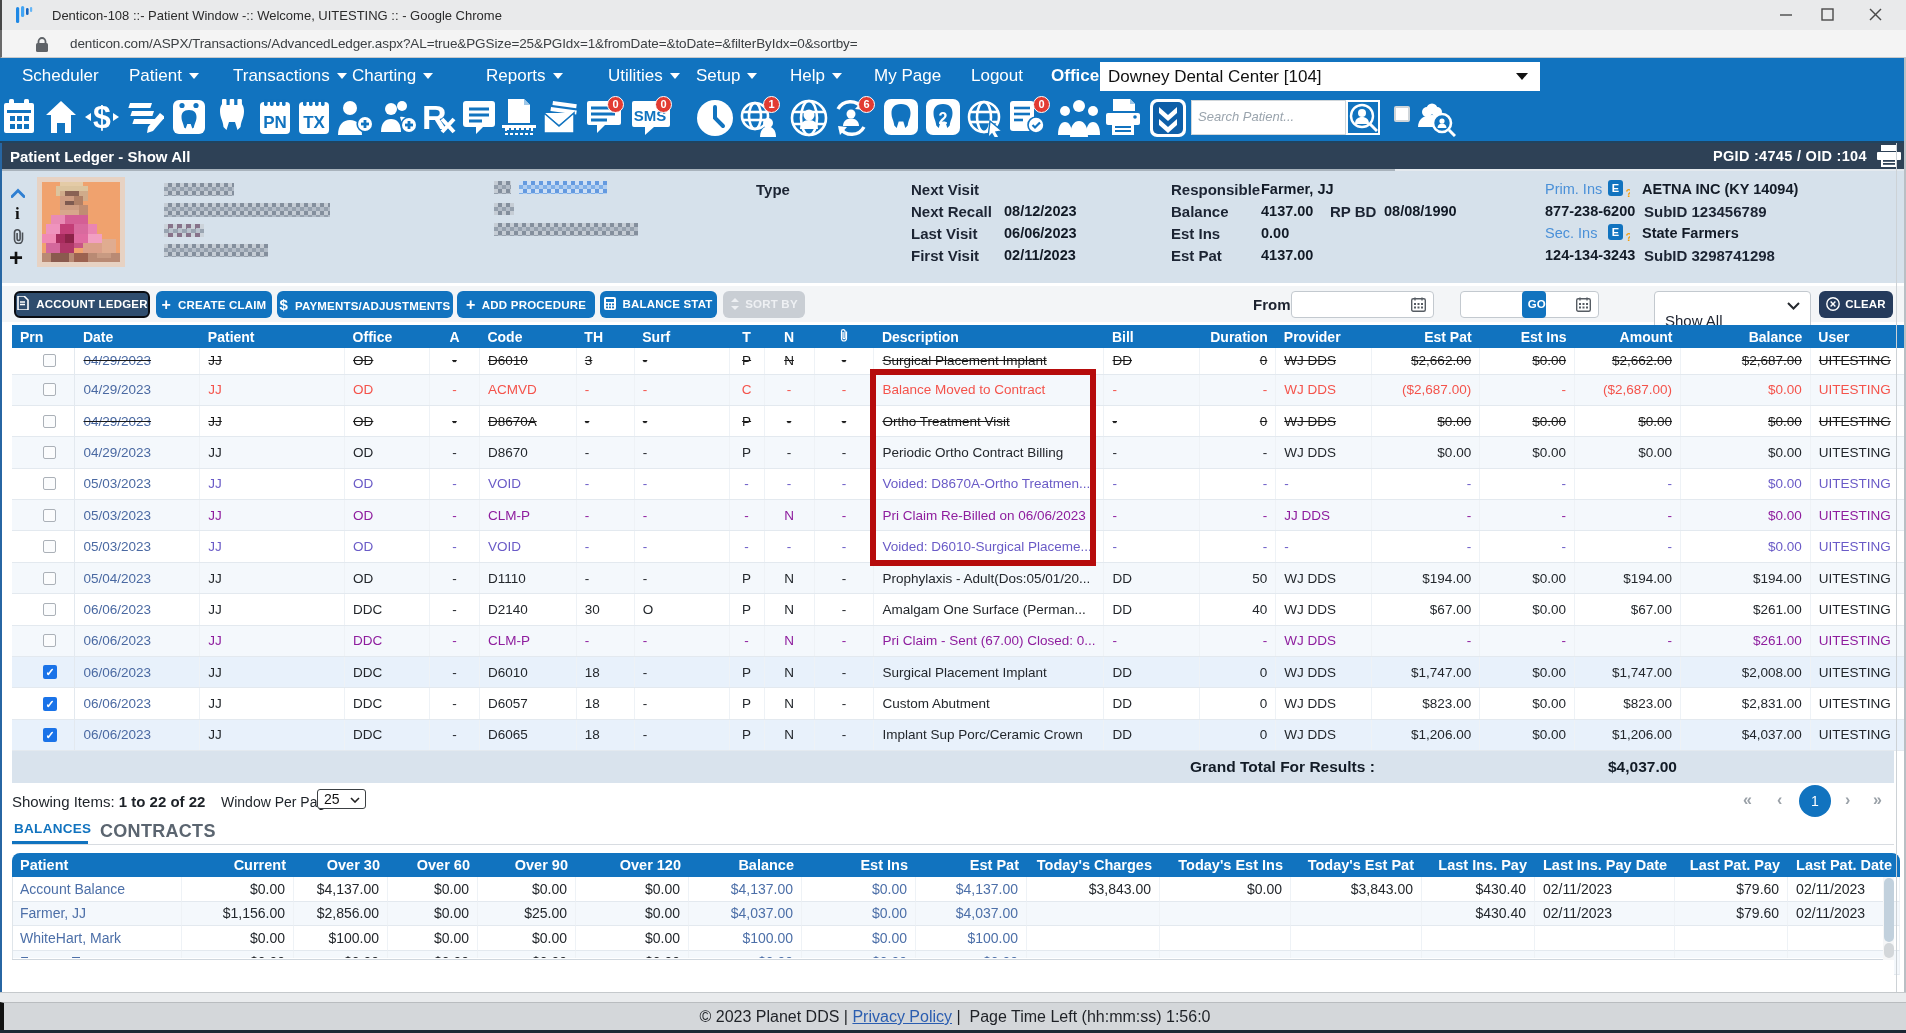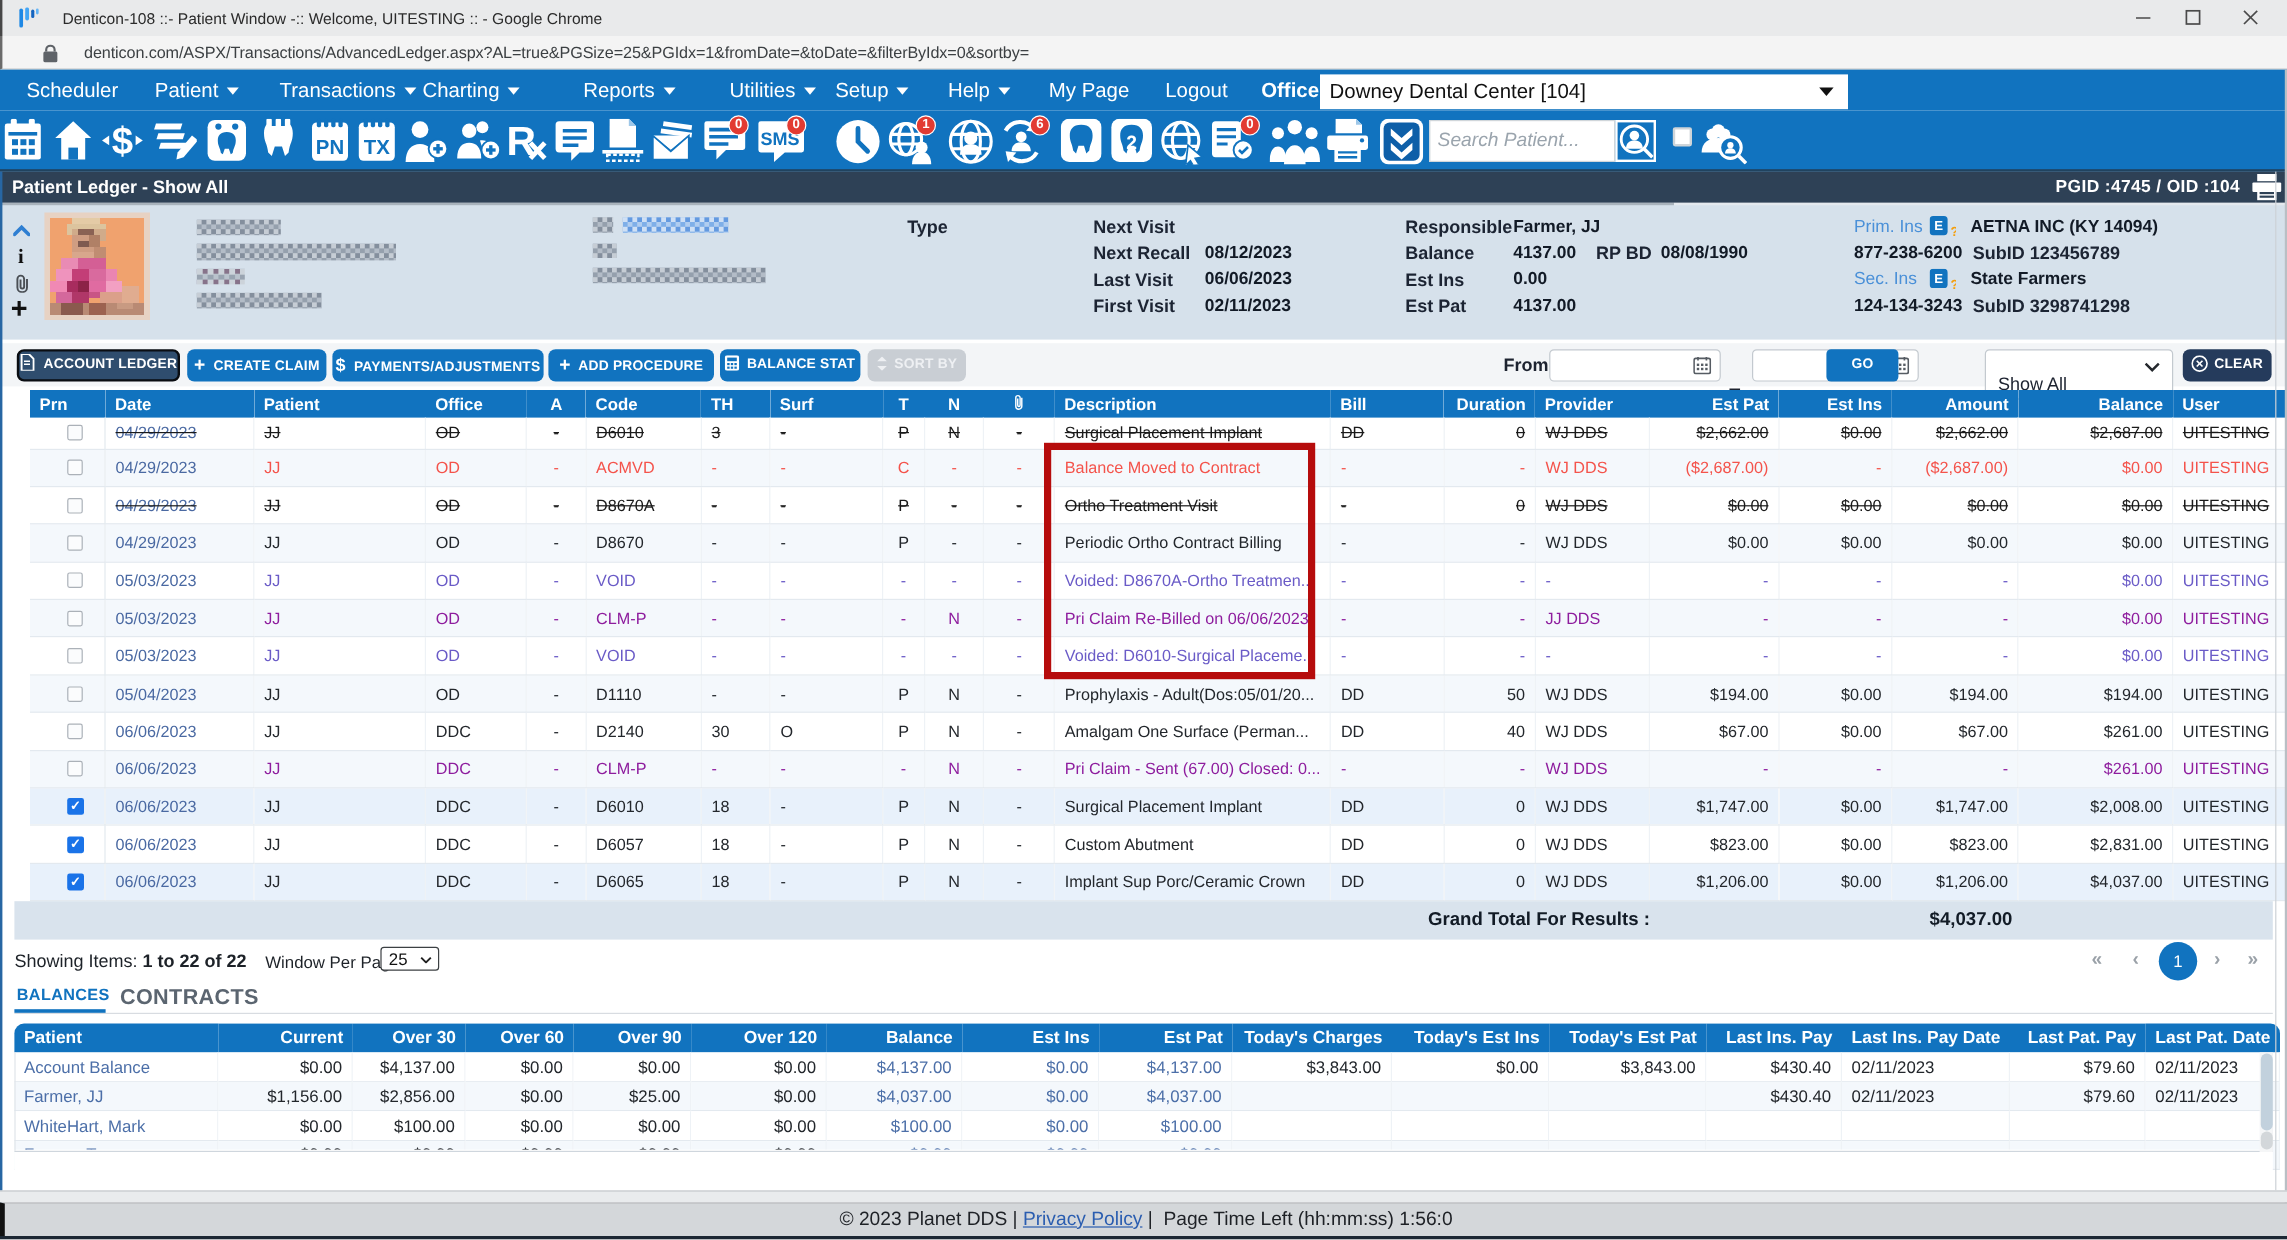--- a/index.html
+++ b/index.html
@@ -15,21 +15,21 @@
 #urltext{left:70px;top:36px;font-size:13.5px;color:#3c4043;letter-spacing:-.1px;}
 #menubar{left:0;top:58px;width:1906px;height:34px;background:#1173bf;}
 .mitem{position:absolute;top:8px;color:#fff;font-size:17px;white-space:nowrap;}
 .caret{display:inline-block;margin-left:7px;width:0;height:0;border-left:5px solid transparent;border-right:5px solid transparent;border-top:6px solid #fff;vertical-align:2px;}
 #officesel{position:absolute;left:1100px;top:62px;width:440px;height:29px;background:#fff;font-size:17px;color:#111;padding:4px 8px;border:0;}
 #officesel .sv{position:absolute;left:8px;top:5px;}
 #officesel .sc{position:absolute;right:12px;top:11px;width:0;height:0;border-left:6px solid transparent;border-right:6px solid transparent;border-top:7px solid #111;}
 #toolbar{left:0;top:92px;width:1906px;height:51px;background:#1173bf;border-bottom:2px solid #20435f;}
 .tico{position:absolute;top:99px;}
 .badge{position:absolute;width:17px;height:17px;border-radius:50%;background:#e23b32;border:1.5px solid #fff;color:#fff;font-size:11px;font-weight:bold;text-align:center;line-height:14px;}
-#searchbox{position:absolute;left:1191px;top:100px;width:155px;height:35px;background:#fff;border:1px solid #d0d6da;color:#9aa4ad;font-style:italic;font-size:16px;padding:8px 6px;}
+#searchbox{position:absolute;left:1191px;top:100px;width:155px;height:35px;background:#fff;border:1px solid #d0d6da;color:#9aa4ad;font-style:italic;font-size:13px;padding:8px 6px;}
 #searchbtn{position:absolute;left:1346px;top:100px;width:34px;height:35px;background:#1173bf;border:2px solid #fff;}
 #tbchk{position:absolute;left:1394px;top:106px;width:16px;height:16px;background:#fff;border:2px solid #cfd5d9;border-radius:2px;}
 
 #pghead{left:0;top:143px;width:1906px;height:26px;background:#2e4156;color:#fff;}
 #pgtitle{left:10px;top:148px;font-size:15px;font-weight:bold;color:#fff;}
 #pgid{left:1713px;top:148px;font-size:14.5px;font-weight:bold;color:#fff;letter-spacing:.3px;}
 #headline{left:0;top:169px;width:1395px;height:3px;background:#a9b3bc;}
 
 #ppanel{left:0;top:171px;width:1906px;height:112px;background:#d6e1eb;}
 .pico{position:absolute;font-weight:bold;color:#111;}
@@ -37,21 +37,21 @@
 .redact{position:absolute;background:conic-gradient(#848f9d 25%,#b3bcc7 0 50%,#95a0ad 0 75%,#c6cdd5 0) 0 0/8px 8px;}
 .redactb{position:absolute;background:conic-gradient(#649ae0 25%,#b0cdf0 0 50%,#7fafe8 0 75%,#cfe0f5 0) 0 0/8px 8px;}
 .plabel{position:absolute;font-size:15px;color:#1c2433;white-space:nowrap;font-weight:bold;}
 .pval{position:absolute;font-size:14.5px;font-weight:bold;color:#121a26;white-space:nowrap;}
 .plink{position:absolute;font-size:14.5px;color:#4a90d8;white-space:nowrap;}
 
 #btnband{left:0;top:286px;width:1906px;height:36px;background:#f3f5f7;}
 .bbtn{position:absolute;top:291px;height:27px;border-radius:6px;color:#fff;font-size:11.5px;font-weight:bold;letter-spacing:.2px;text-align:center;background:#1173bf;line-height:27px;white-space:nowrap;overflow:hidden;}
 .binput{position:absolute;top:291px;height:27px;background:#fff;border:1px solid #c3c9cf;border-radius:4px;}
 
-#ledger{position:absolute;left:12px;top:325px;border-collapse:collapse;table-layout:fixed;margin-left:13px;}
+#ledger{position:absolute;left:12px;top:325px;border-collapse:collapse;table-layout:fixed;}
 #ledger th{background:#1173bf;color:#fff;font-size:14px;font-weight:bold;height:23px;padding:0 8px;white-space:nowrap;overflow:hidden;}
 #ledger td{font-size:13.5px;color:#23272c;padding:0 8px;border-bottom:1px solid #e3e9ef;border-right:1px solid #eef2f6;white-space:nowrap;overflow:hidden;vertical-align:middle;}
 #ledger td:first-child{border-right:1px solid #e3e9ef;}
 #ledger tr.alt td{background:#f4f8fc;}
 #ledger tr.sel td{background:#e8f1fb;}
 .tl{text-align:left;}.tc{text-align:center;}.tr2{text-align:right;}
 .datec{color:#4a69a2;}
 #ledger tr.strike td{color:#1a1a1a;text-decoration:line-through;}
 #ledger tr.redrow td{color:#f4534b;}
 #ledger tr.vio td{color:#6a5bc7;}
@@ -530,21 +530,21 @@
       <g fill="#565c63">
         <rect x="3" y="6" width="2" height="2"></rect>
         <rect x="6.5" y="6" width="2" height="2"></rect>
         <rect x="10" y="6" width="2" height="2"></rect>
         <rect x="3" y="9.5" width="2" height="2"></rect>
         <rect x="6.5" y="9.5" width="2" height="2"></rect>
         <rect x="10" y="9.5" width="2" height="2"></rect>
       </g>
     </svg>
   </div>
-<div class="bbtn" style="left:1522px;width:60px;border-radius:4px;">GO</div>
+<div class="bbtn" style="left:1522px;width:24px;border-radius:4px;text-align:right;">GO</div>
 <div class="binput" style="left:1654px;width:157px;font-size:15px;color:#1d2330;padding:20px 10px;">Show All
 <svg width="13" height="8" viewBox="0 0 13 8" style="position:absolute;right:10px;top:10px;">
       <path d="M1 1l5.5 5.5L12 1" fill="none" stroke="#25292e" stroke-width="2"></path>
     </svg></div>
 <div class="bbtn" style="left:1819px;width:74px;background:#253b5c;border-radius:6px;">
 <svg width="14" height="14" viewBox="0 0 14 14" style="vertical-align:-3px;margin-right:5px;">
       <circle cx="7" cy="7" r="6.2" fill="none" stroke="#fff" stroke-width="1.4"></circle>
       <line x1="4.6" y1="4.6" x2="9.4" y2="9.4" stroke="#fff" stroke-width="1.4"></line>
       <line x1="9.4" y1="4.6" x2="4.6" y2="9.4" stroke="#fff" stroke-width="1.4"></line>
     </svg>CLEAR</div>

